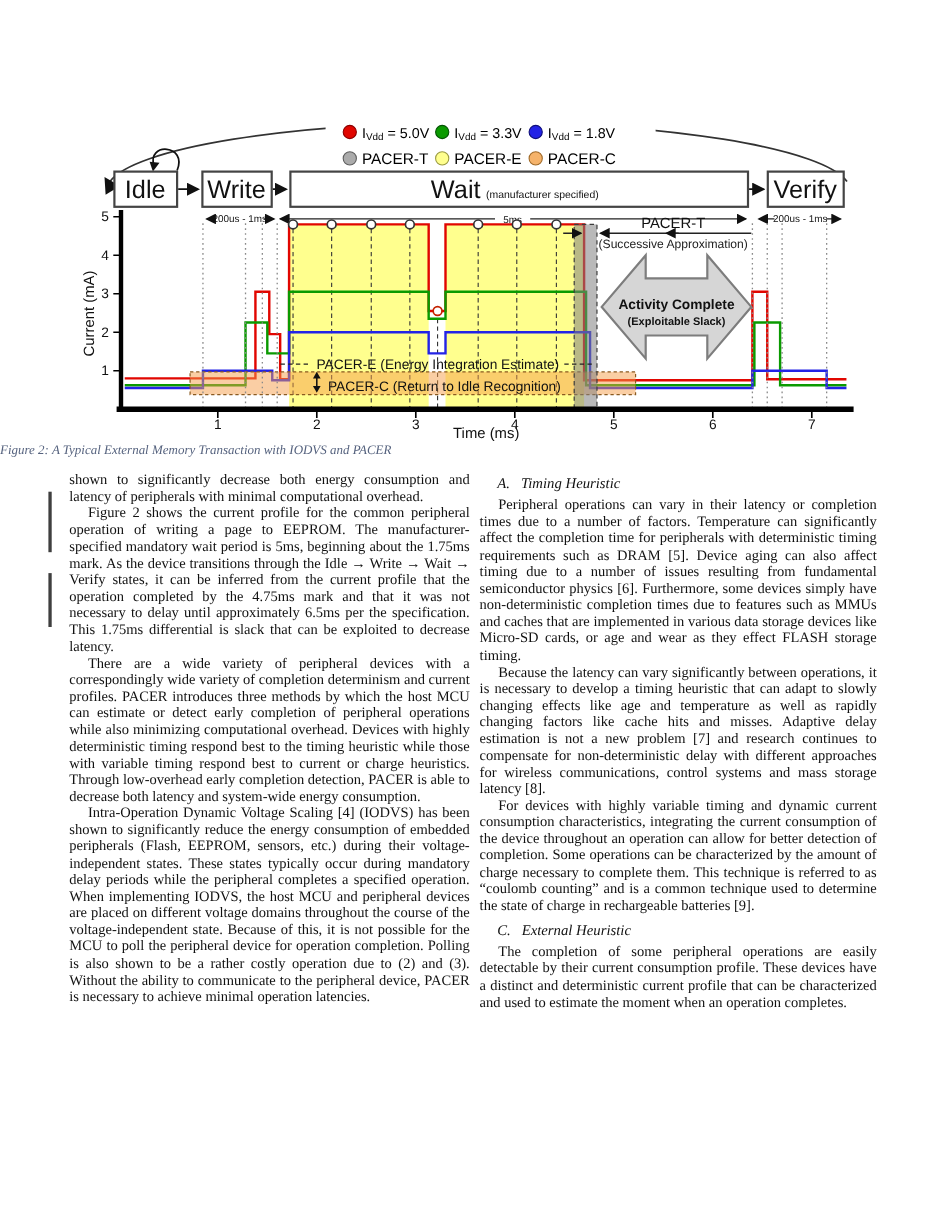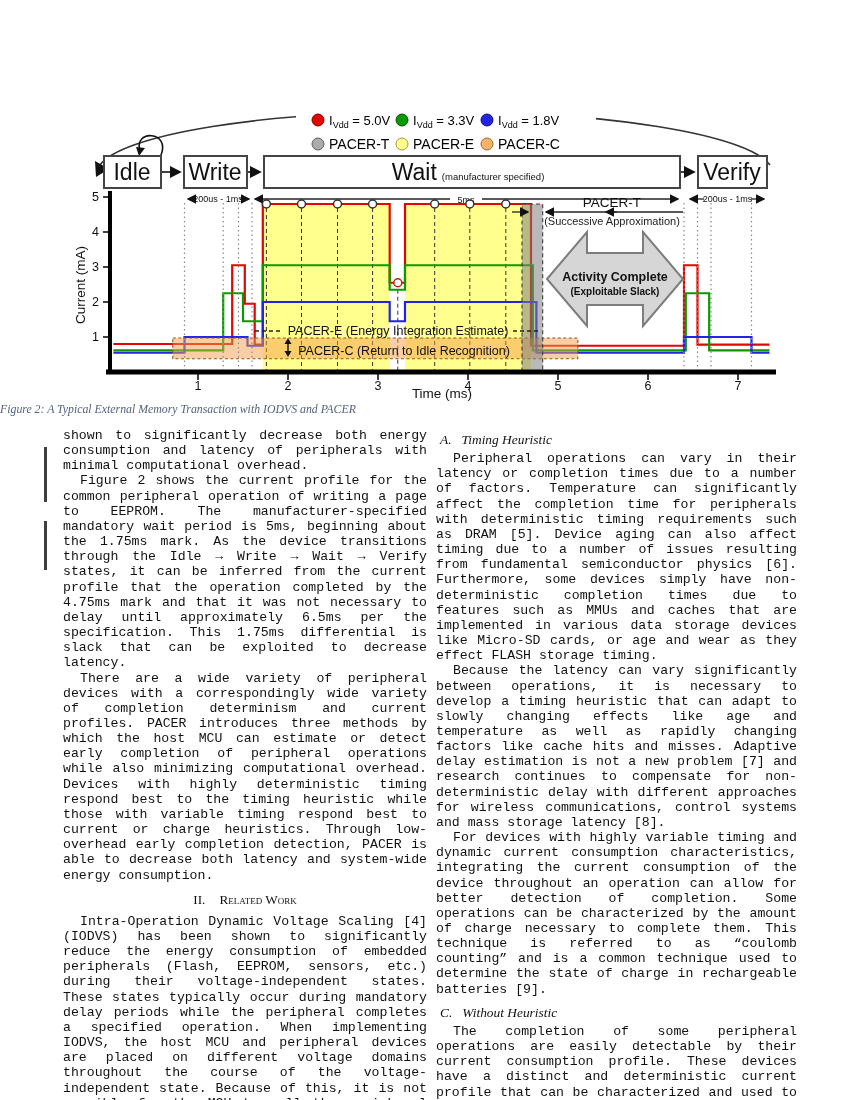--- a/index.html
+++ b/index.html
@@ -4,26 +4,26 @@
 <style>
   html,body{margin:0;padding:0;background:#ffffff;}
   #page{position:relative;width:850px;height:1100px;background:#fff;overflow:hidden;
         font-family:"Liberation Serif",serif;color:#111;padding-left:26px;}
   #figure-wrap{position:absolute;left:0;top:95px;width:850px;height:308px;}
   #caption{position:absolute;left:0;top:402px;width:850px;
            font-style:italic;font-size:11.8px;color:#55627e;font-family:"Liberation Serif",serif;}
   .col{position:absolute;top:428px;font-size:13.2px;line-height:15.15px;text-align:justify;}
   #col-left{left:63px;width:364px;}
   #col-right{left:436px;width:361px;}
-  .col p{margin:0;text-indent:17px;font-family:Liberation Mono, monospace;}
+  .col p{margin:0;text-indent:17px;}
   .col p.noindent{text-indent:0;}
   h2.sec{font-size:13.2px;font-weight:normal;text-align:center;margin:9px 0 7px 0;}
   h2.sec .num{margin-right:14px;}
   h2.sec .sc{font-variant:small-caps;}
-  h3.sub{font-size:13.4px;font-weight:normal;font-style:italic;margin:8px 0 4px 4px;text-align:left;text-indent:0;}
+  h3.sub{font-size:13.4px;font-weight:normal;font-style:italic;margin:8px 0 4px 16px;text-align:left;text-indent:0;}
   h3.sub .num{margin-right:10px;}
   h3.sub.first{margin-top:4px;}
   .changebar{position:absolute;left:44px;width:2.5px;background:#3f3f3f;}
   #cb1{top:447px;height:55px;}
   #cb2{top:521px;height:49px;}
   svg text{font-family:"Liberation Sans",sans-serif;}
 </style>
 </head>
 <body>
 
@@ -194,26 +194,25 @@
 
   <div id="caption">Figure 2: A Typical External Memory Transaction with IODVS and PACER</div>
 
   <div class="changebar" id="cb1"></div>
   <div class="changebar" id="cb2"></div>
 
   <div id="col-left" class="col">
     <p class="noindent">shown to significantly decrease both energy consumption and latency of peripherals with minimal computational overhead.</p>
     <p>Figure 2 shows the current profile for the common peripheral operation of writing a page to EEPROM. The manufacturer-specified mandatory wait period is 5ms, beginning about the 1.75ms mark. As the device transitions through the Idle → Write → Wait → Verify states, it can be inferred from the current profile that the operation completed by the 4.75ms mark and that it was not necessary to delay until approximately 6.5ms per the specification. This 1.75ms differential is slack that can be exploited to decrease latency.</p>
     <p>There are a wide variety of peripheral devices with a correspondingly wide variety of completion determinism and current profiles. PACER introduces three methods by which the host MCU can estimate or detect early completion of peripheral operations while also minimizing computational overhead. Devices with highly deterministic timing respond best to the timing heuristic while those with variable timing respond best to current or charge heuristics. Through low-overhead early completion detection, PACER is able to decrease both latency and system-wide energy consumption.</p>
-    <h2 class="sec"><span class="num">II.</span><span class="sc">Related Work</span></h2>
     <p>Intra-Operation Dynamic Voltage Scaling [4] (IODVS) has been shown to significantly reduce the energy consumption of embedded peripherals (Flash, EEPROM, sensors, etc.) during their voltage-independent states. These states typically occur during mandatory delay periods while the peripheral completes a specified operation. When implementing IODVS, the host MCU and peripheral devices are placed on different voltage domains throughout the course of the voltage-independent state. Because of this, it is not possible for the MCU to poll the peripheral device for operation completion. Polling is also shown to be a rather costly operation due to (2) and (3). Without the ability to communicate to the peripheral device, PACER is necessary to achieve minimal operation latencies.</p>
   </div>
 
   <div id="col-right" class="col">
     <h3 class="sub first"><span class="num">A.</span><span>Timing Heuristic</span></h3>
     <p>Peripheral operations can vary in their latency or completion times due to a number of factors. Temperature can significantly affect the completion time for peripherals with deterministic timing requirements such as DRAM [5]. Device aging can also affect timing due to a number of issues resulting from fundamental semiconductor physics [6]. Furthermore, some devices simply have non-deterministic completion times due to features such as MMUs and caches that are implemented in various data storage devices like Micro-SD cards, or age and wear as they effect FLASH storage timing.</p>
     <p>Because the latency can vary significantly between operations, it is necessary to develop a timing heuristic that can adapt to slowly changing effects like age and temperature as well as rapidly changing factors like cache hits and misses. Adaptive delay estimation is not a new problem [7] and research continues to compensate for non-deterministic delay with different approaches for wireless communications, control systems and mass storage latency [8].</p>
     <p>For devices with highly variable timing and dynamic current consumption characteristics, integrating the current consumption of the device throughout an operation can allow for better detection of completion. Some operations can be characterized by the amount of charge necessary to complete them. This technique is referred to as “coulomb counting” and is a common technique used to determine the state of charge in rechargeable batteries [9].</p>
-    <h3 class="sub"><span class="num">C.</span><span>Without Heuristic</span></h3>
+    <h3 class="sub"><span class="num">C.</span><span>External Heuristic</span></h3>
     <p>The completion of some peripheral operations are easily detectable by their current consumption profile. These devices have a distinct and deterministic current profile that can be characterized and used to estimate the moment when an operation completes.</p>
   </div>
 
 </div>
 
 </body></html>

